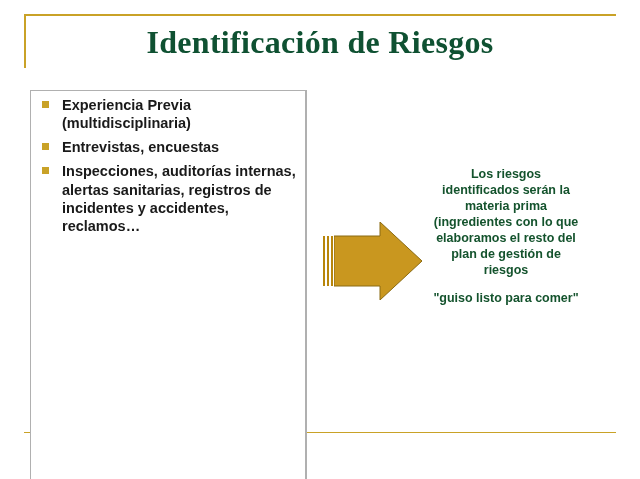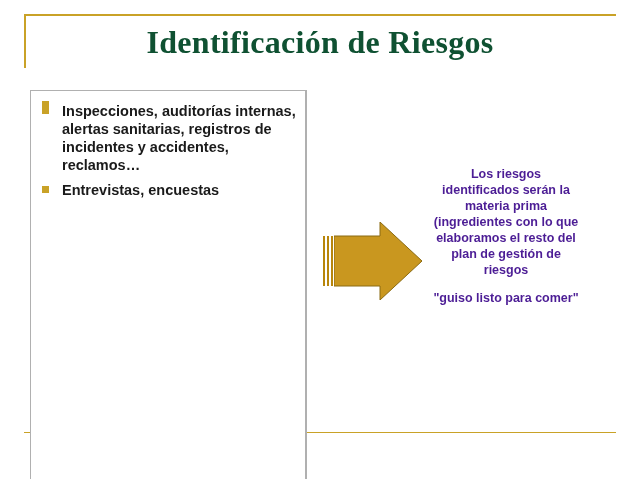--- a/index.html
+++ b/index.html
@@ -121,21 +121,21 @@
 
   
   .right-text {
     position: absolute;
     left: 432px;
     top: 166px;
     width: 148px;
     text-align: center;
     font-size: 12.5px;
     font-weight: bold;
-    color: #4c1d95;
+    color: #14532d;
     line-height: 1.28;
   }
   .right-text .para2 {
     margin-top: 12px;
   }
 
   
   .mid-divider {
     position: absolute;
     left: 306px;
@@ -153,31 +153,35 @@
 <div class="bottom-rule"></div>
 
 <div class="slide-title">Identificación de Riesgos</div>
 
 <div class="bullet-box"></div>
 <div class="mid-divider"></div>
 
 <div class="bullet-list">
   <div class="bullet-item">
     <span class="marker"></span>
+    <span>Experiencia Previa (multidisciplinaria)</span>
   </div>
   <div class="bullet-item">
     <span class="marker"></span>
   </div>
   <div class="bullet-item">
     <span class="marker"></span>
-    <span>Inspecciones, auditorías internas, alertas sanitarias, registros de incidentes y accidentes, reclamos…</span>
   </div>
   <div class="bullet-item">
     <span class="marker"></span>
     <span>Entrevistas, encuestas</span>
+  </div>
+  <div class="bullet-item">
+    <span class="marker"></span>
+    <span>Inspecciones, auditorías internas, alertas sanitarias, registros de incidentes y accidentes, reclamos…</span>
   </div>
 </div>
 
 <div class="arrow-wrap">
   <div class="arrow-tail-lines">
     <i style="left:1px"></i>
     <i style="left:5px"></i>
     <i style="left:9px"></i>
   </div>
   <svg class="arrow-svg" width="88" height="78" viewBox="0 0 88 78">

